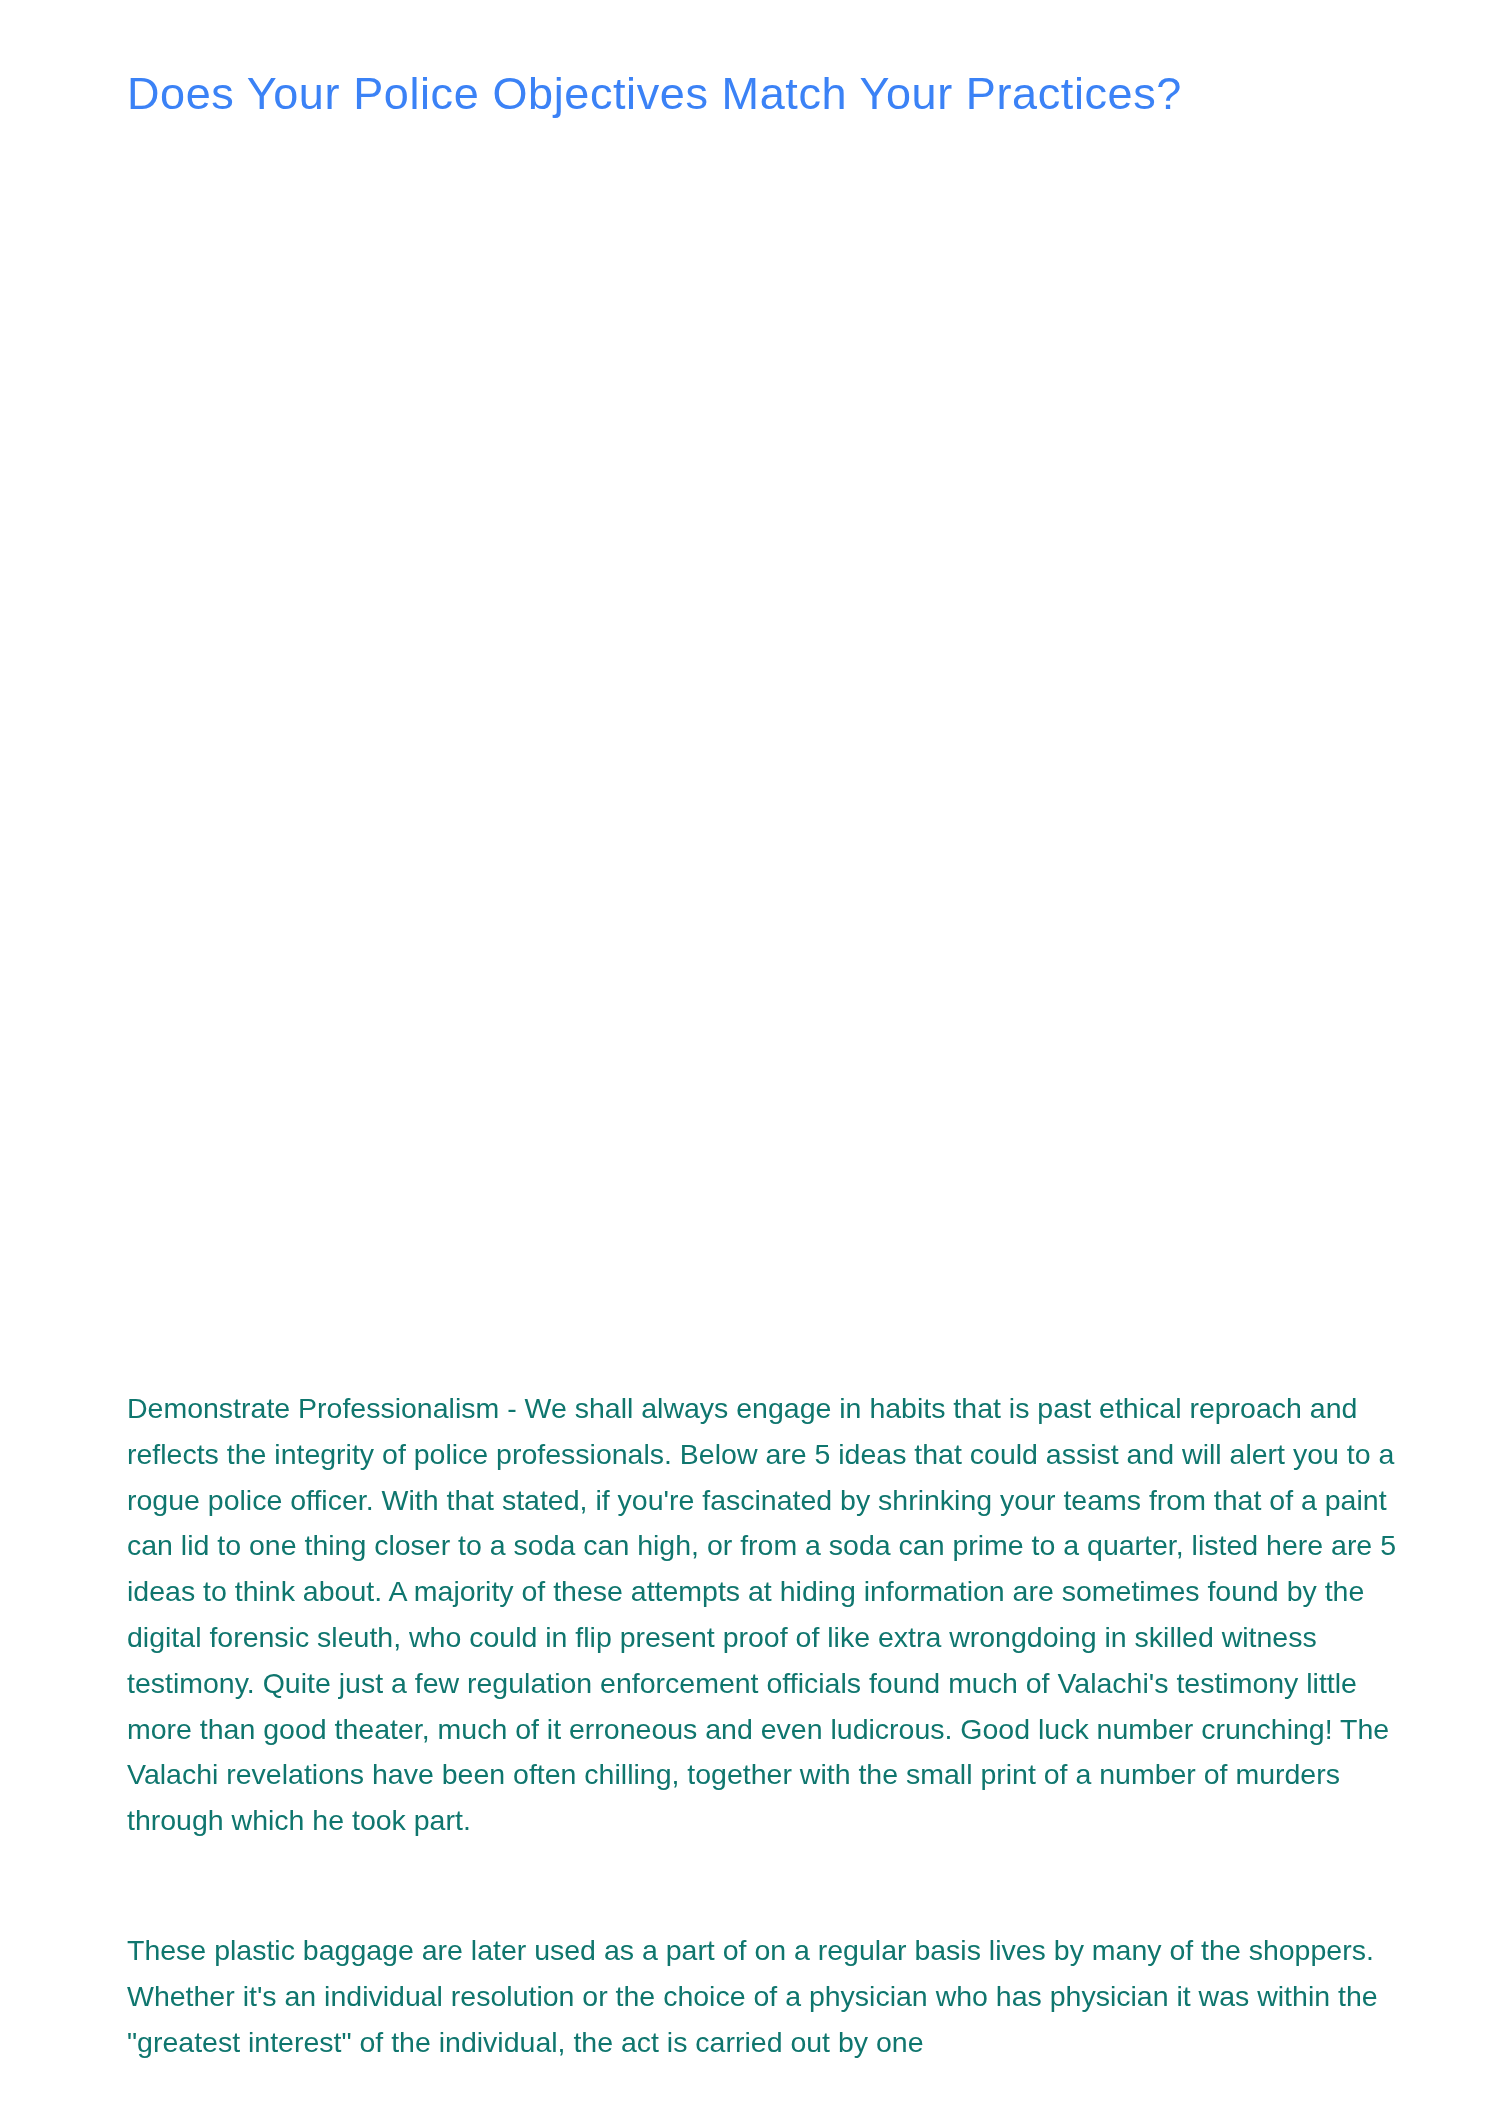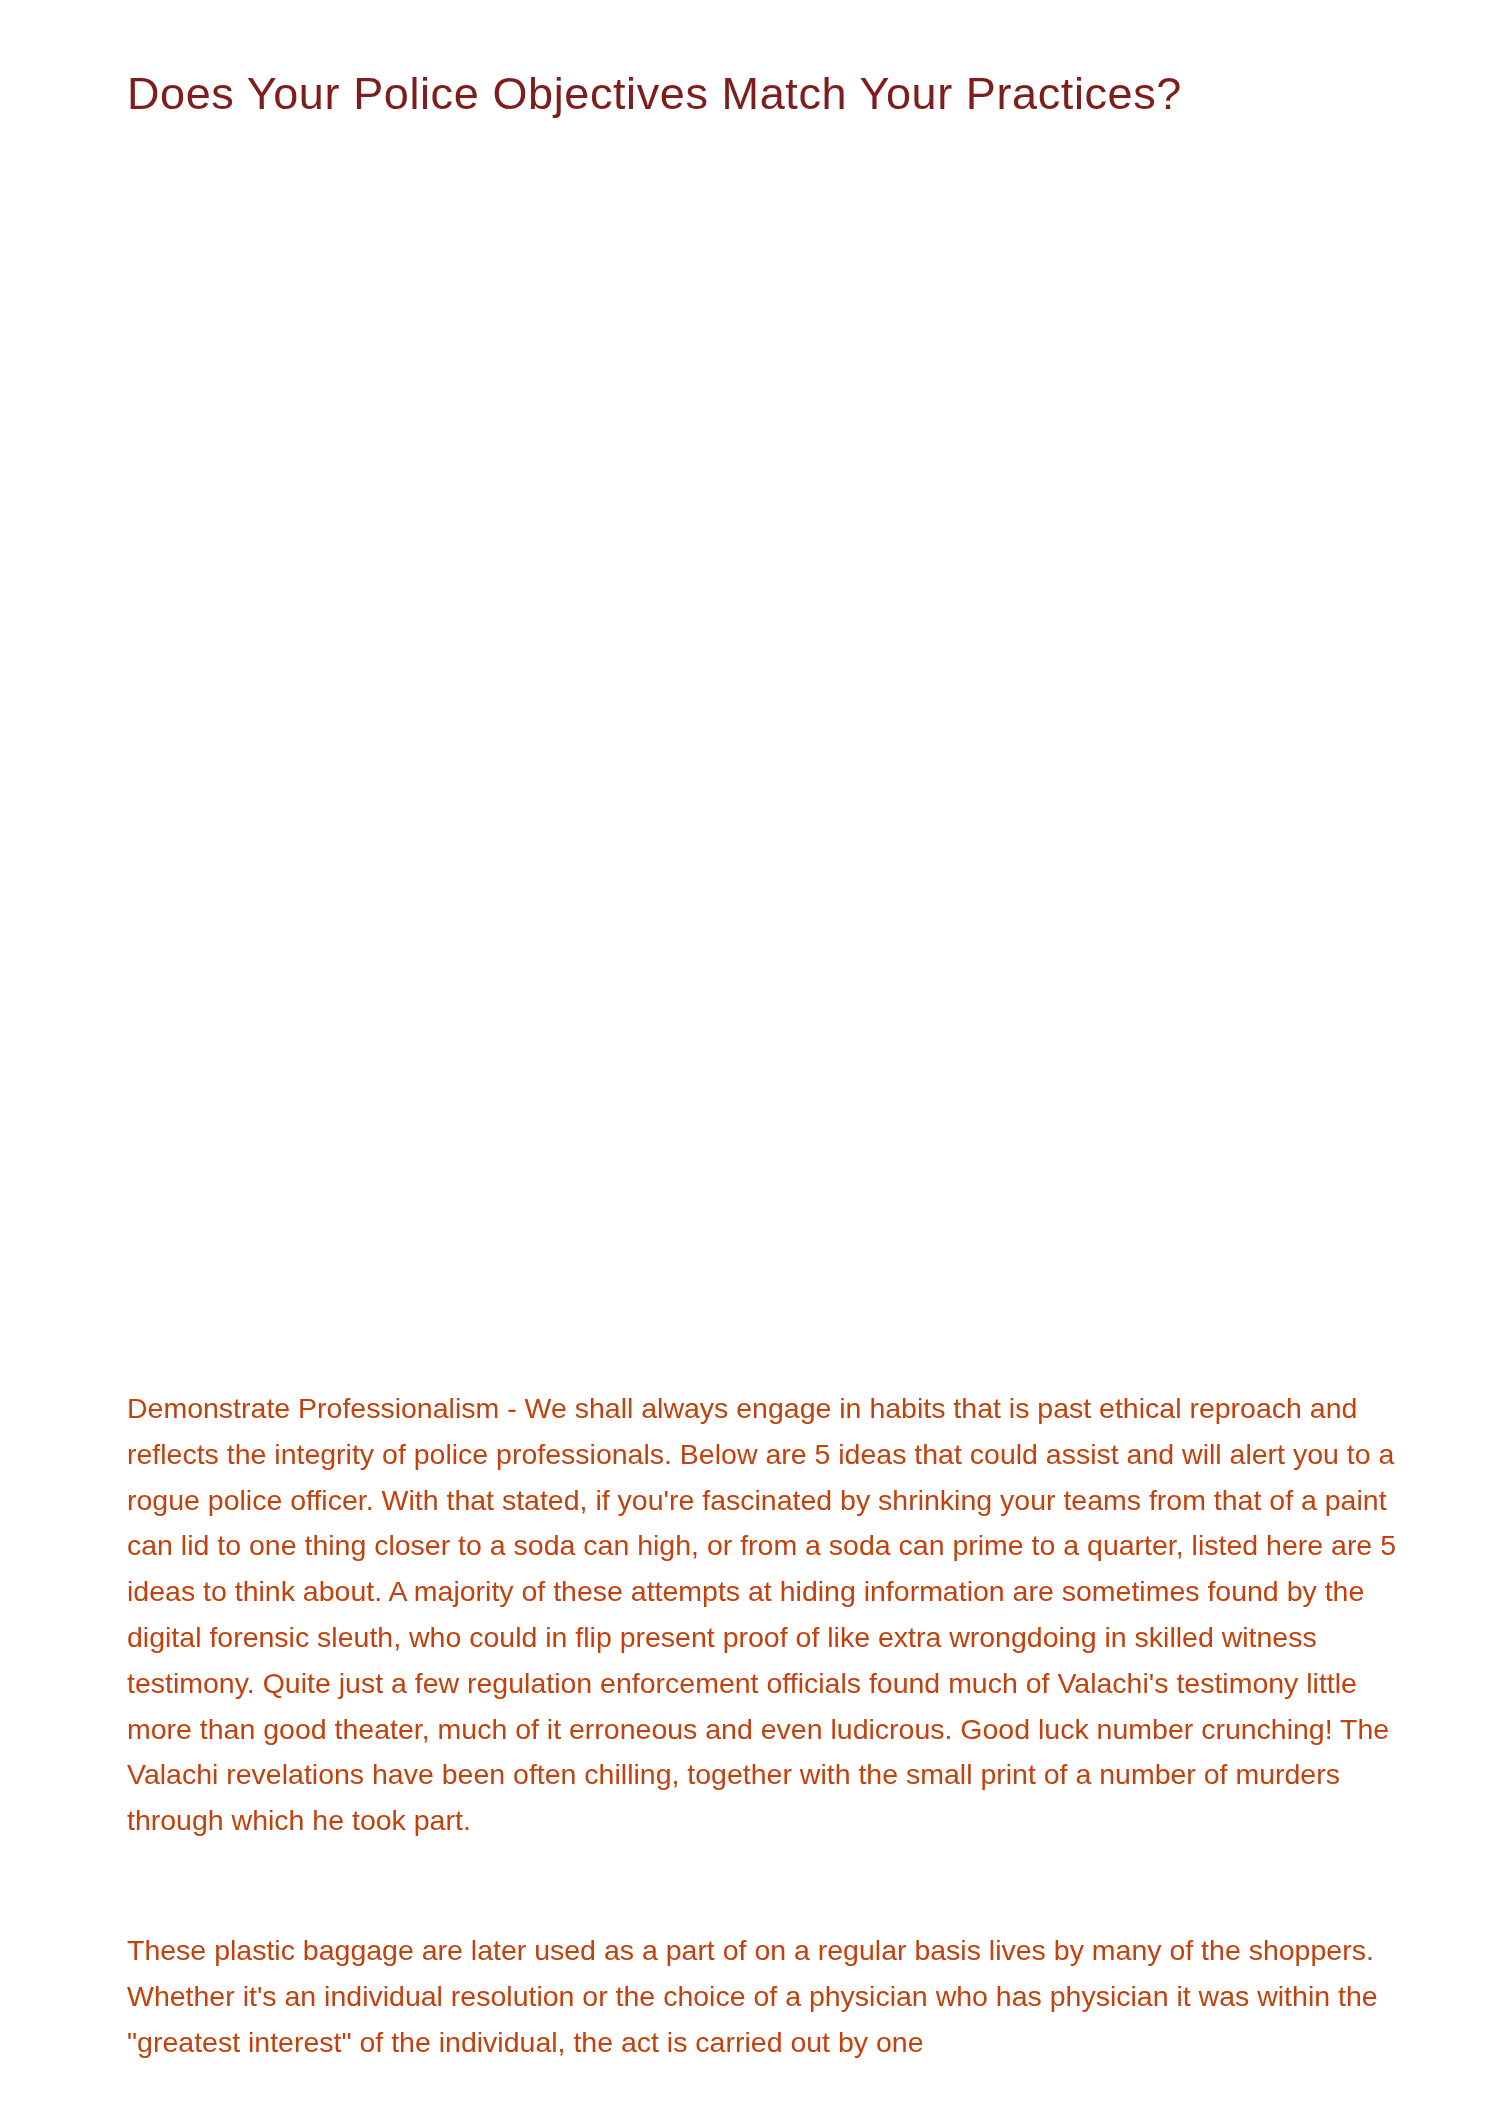--- a/index.html
+++ b/index.html
@@ -25,39 +25,39 @@
     }
     .doc-title {
       position: absolute;
       left: 127px;
       top: 64px;
       margin: 0;
       font-weight: normal;
       font-size: 45px;
       line-height: 60px;
       letter-spacing: 0.6px;
-      color: #7f1d1d;
+      color: #3b82f6;
       white-space: nowrap;
     }
     .image-placeholder {
       position: absolute;
       left: 127px;
       top: 160px;
       width: 1246px;
       height: 1200px;
       background: #ffffff;
     }
     .body-text {
       position: absolute;
       left: 127px;
       width: 1270px;
       margin: 0;
       font-size: 28.5px;
       line-height: 45.8px;
-      color: #c2410c;
+      color: #0f766e;
     }
     .para-1 { top: 1386px; }
     .para-2 { top: 1928px; }
   </style>
 </head>
 <body>
 
 <div class="page">
   <h1 class="doc-title">Does Your Police Objectives Match Your Practices?</h1>
 

